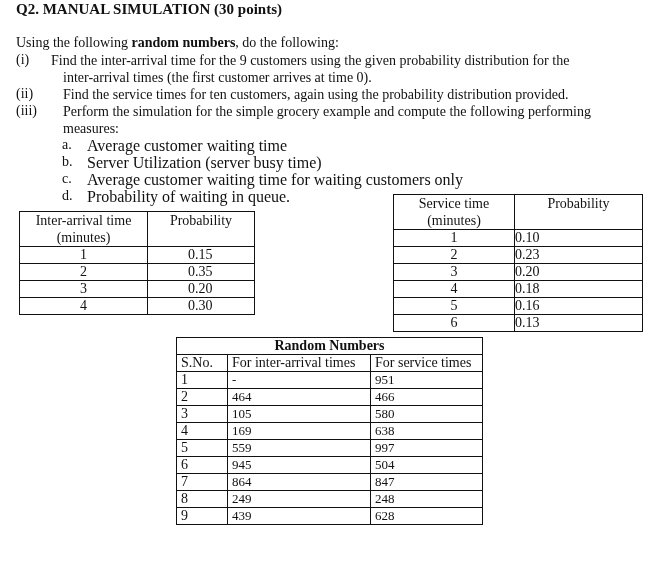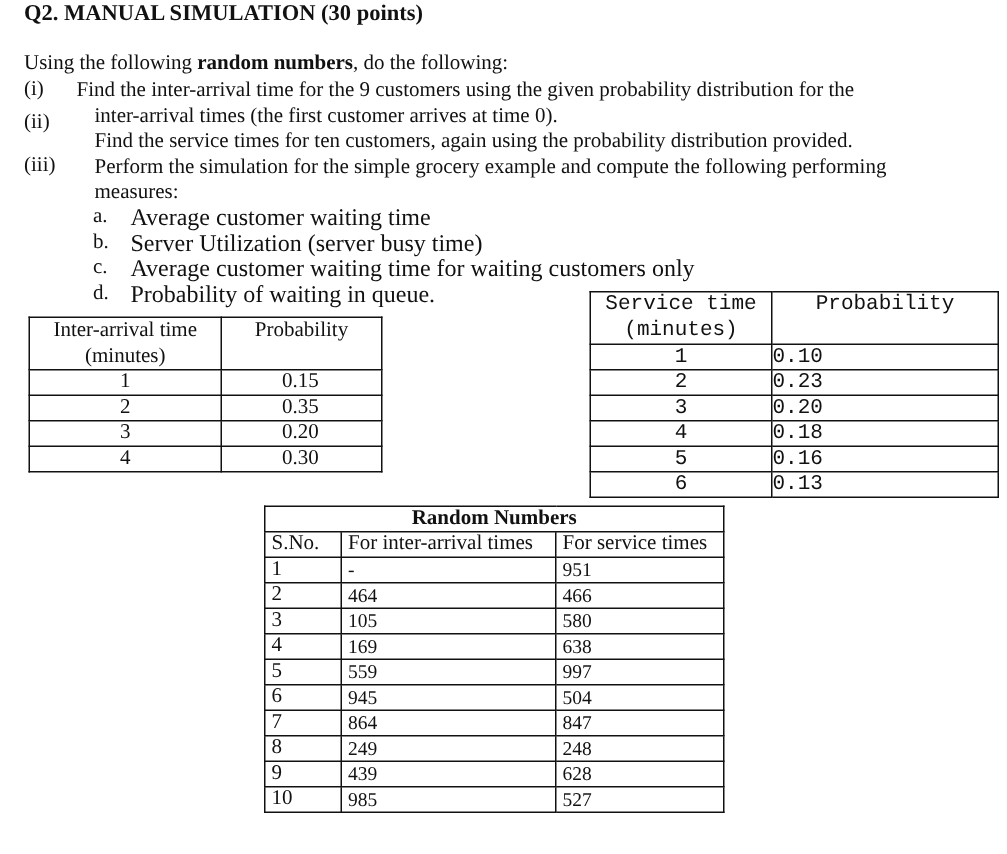--- a/index.html
+++ b/index.html
@@ -19,21 +19,21 @@
     .sub-text { position: absolute; left: 87px; font-size: 16px; }
 
     table { border-collapse: collapse; position: absolute; font-size: 14px; }
     td, th { border: 1.5px solid #111; padding: 0; font-weight: normal; }
     .t1 { left: 19px; top: 211px; width: 236px; }
     .t1 .hdr td { height: 34px; vertical-align: top; line-height: 17px; text-align: center; }
     .t1 .row td { height: 16px; line-height: 16px; }
     .t1 .c1 { width: 127px; text-align: center; }
     .t1 .c2 { text-align: left; padding-left: 40px; }
 
-    .t2 { left: 393px; top: 194px; width: 273px; font-family: Liberation Mono, monospace; }
+    .t2 { left: 393px; top: 194px; width: 250px; }
     .t2 .hdr td { height: 34px; vertical-align: top; line-height: 17px; text-align: center; }
     .t2 .row td { height: 16px; line-height: 16px; }
     .t2 .c1 { width: 120px; text-align: center; }
     .t2 .c2 { text-align: left; }
 
     .t3 { left: 176px; top: 337px; width: 307px; }
     .t3 .caption td { font-weight: bold; text-align: center; height: 16px; line-height: 16px; }
     .t3 .colhdr td { height: 16px; line-height: 16px; padding-left: 4px; }
     .t3 .row td { height: 16px; line-height: 16px; font-size: 13px; padding-left: 4px; }
     .t3 .row td.sno { font-size: 14px; }
@@ -44,21 +44,21 @@
 <body>
 
 <div class="title">Q2. MANUAL SIMULATION (30 points)</div>
 
 <div class="intro"><span>Using the following </span><b>random numbers</b><span>, do the following:</span></div>
 
 <div class="roman" style="top:52px">(i)</div>
 <div class="item" style="left:51px; top:52px">Find the inter-arrival time for the 9 customers using the given probability distribution for the</div>
 <div class="item" style="left:63px; top:69px">inter-arrival times (the first customer arrives at time 0).</div>
 
-<div class="roman" style="top:74px">(ii)</div>
+<div class="roman" style="top:86px">(ii)</div>
 <div class="item" style="left:63px; top:86px">Find the service times for ten customers, again using the probability distribution provided.</div>
 
 <div class="roman" style="top:103px">(iii)</div>
 <div class="item" style="left:63px; top:103px">Perform the simulation for the simple grocery example and compute the following performing</div>
 <div class="item" style="left:63px; top:120px">measures:</div>
 
 <div class="sub-letter" style="top:137px">a.</div>
 <div class="sub-text" style="top:137px">Average customer waiting time</div>
 <div class="sub-letter" style="top:154px">b.</div>
 <div class="sub-text" style="top:154px">Server Utilization (server busy time)</div>
@@ -173,19 +173,14 @@
   <tr class="row">
         <td class="c1 sno">8</td>
         <td class="c2">249</td>
         <td>248</td>
       </tr>
   <tr class="row">
         <td class="c1 sno">9</td>
         <td class="c2">439</td>
         <td>628</td>
       </tr>
-  <tr class="row">
-        <td class="c1 sno">10</td>
-        <td class="c2">985</td>
-        <td>527</td>
-      </tr>
 </tbody>
   </table>
 
 </body></html>

